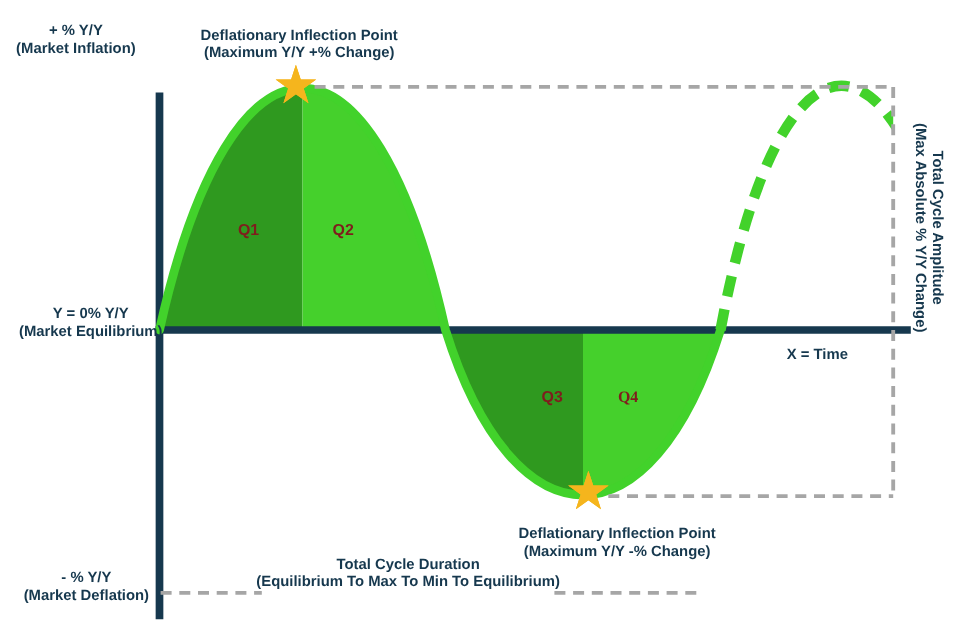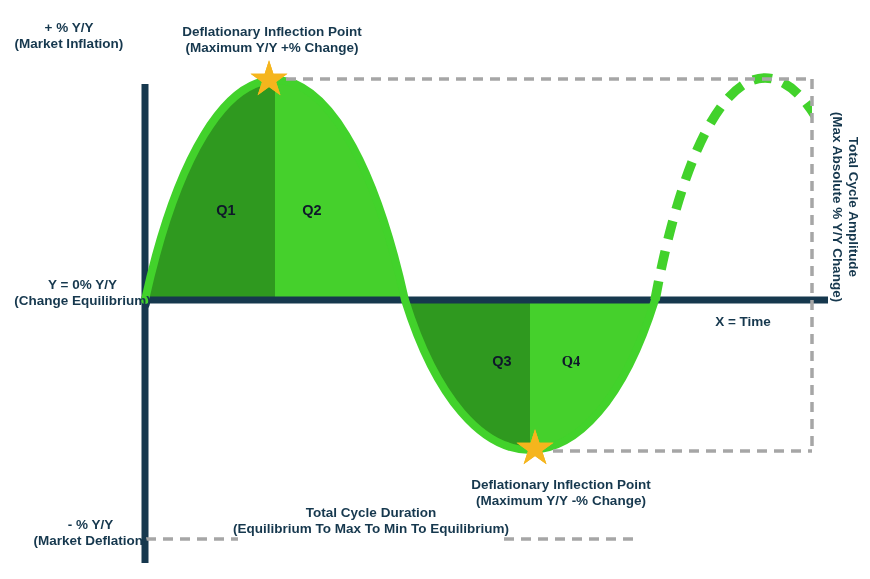--- a/index.html
+++ b/index.html
@@ -2,21 +2,21 @@
 <html><head>
 <meta charset="utf-8">
 <style>
   html,body{margin:0;padding:0;background:#ffffff;}
   .canvas{position:relative;width:870px;height:579px;background:#ffffff;overflow:hidden;
           font-family:"Liberation Sans",sans-serif;}
   .layer{position:absolute;left:0;top:0;}
   .lbl{position:absolute;text-align:center;color:#16384E;font-weight:bold;
        font-size:13.5px;line-height:15.5px;white-space:nowrap;}
   .lbl span{display:block;}
-  .qlbl{position:absolute;color:#0f172a;font-weight:bold;font-size:14.5px;
+  .qlbl{position:absolute;color:#7f1d1d;font-weight:bold;font-size:14.5px;
         width:40px;text-align:center;}
   .rot{transform:translate(-50%,-50%) rotate(90deg);transform-origin:center center;}
   .star{position:absolute;color:#F5B51D;font-size:48px;line-height:1;
         transform:translate(-50%,-54%);text-shadow:0 0 0 #F5B51D;}
 </style>
 </head>
 <body>
 
 <div class="canvas">
 
@@ -57,23 +57,23 @@
     <span>Q3</span></div>
   <div class="qlbl" style="left:551px;top:353px;font-family:Liberation Serif, serif;">
     <span>Q4</span></div>
 
   <div class="lbl" style="left:0px;top:20px;width:138px;">
     <span>+ %  Y/Y</span>
     <span>(Market Inflation)</span>
   </div>
   <div class="lbl" style="left:0px;top:277px;width:165px;">
     <span>Y = 0% Y/Y</span>
-    <span>(Change Equilibrium)</span>
+    <span>(Market Equilibrium)</span>
   </div>
-  <div class="lbl" style="left:0px;top:517px;width:157px;padding-left:12px;">
+  <div class="lbl" style="left:0px;top:517px;width:157px;">
     <span>- %  Y/Y</span>
     <span>(Market Deflation)</span>
   </div>
   <div class="lbl" style="left:658px;top:314px;width:170px;">
     <span>X = Time</span>
   </div>
 
   <div class="lbl" style="left:152px;top:24px;width:240px;">
     <span>Deflationary Inflection Point</span>
     <span>(Maximum Y/Y +% Change)</span>

